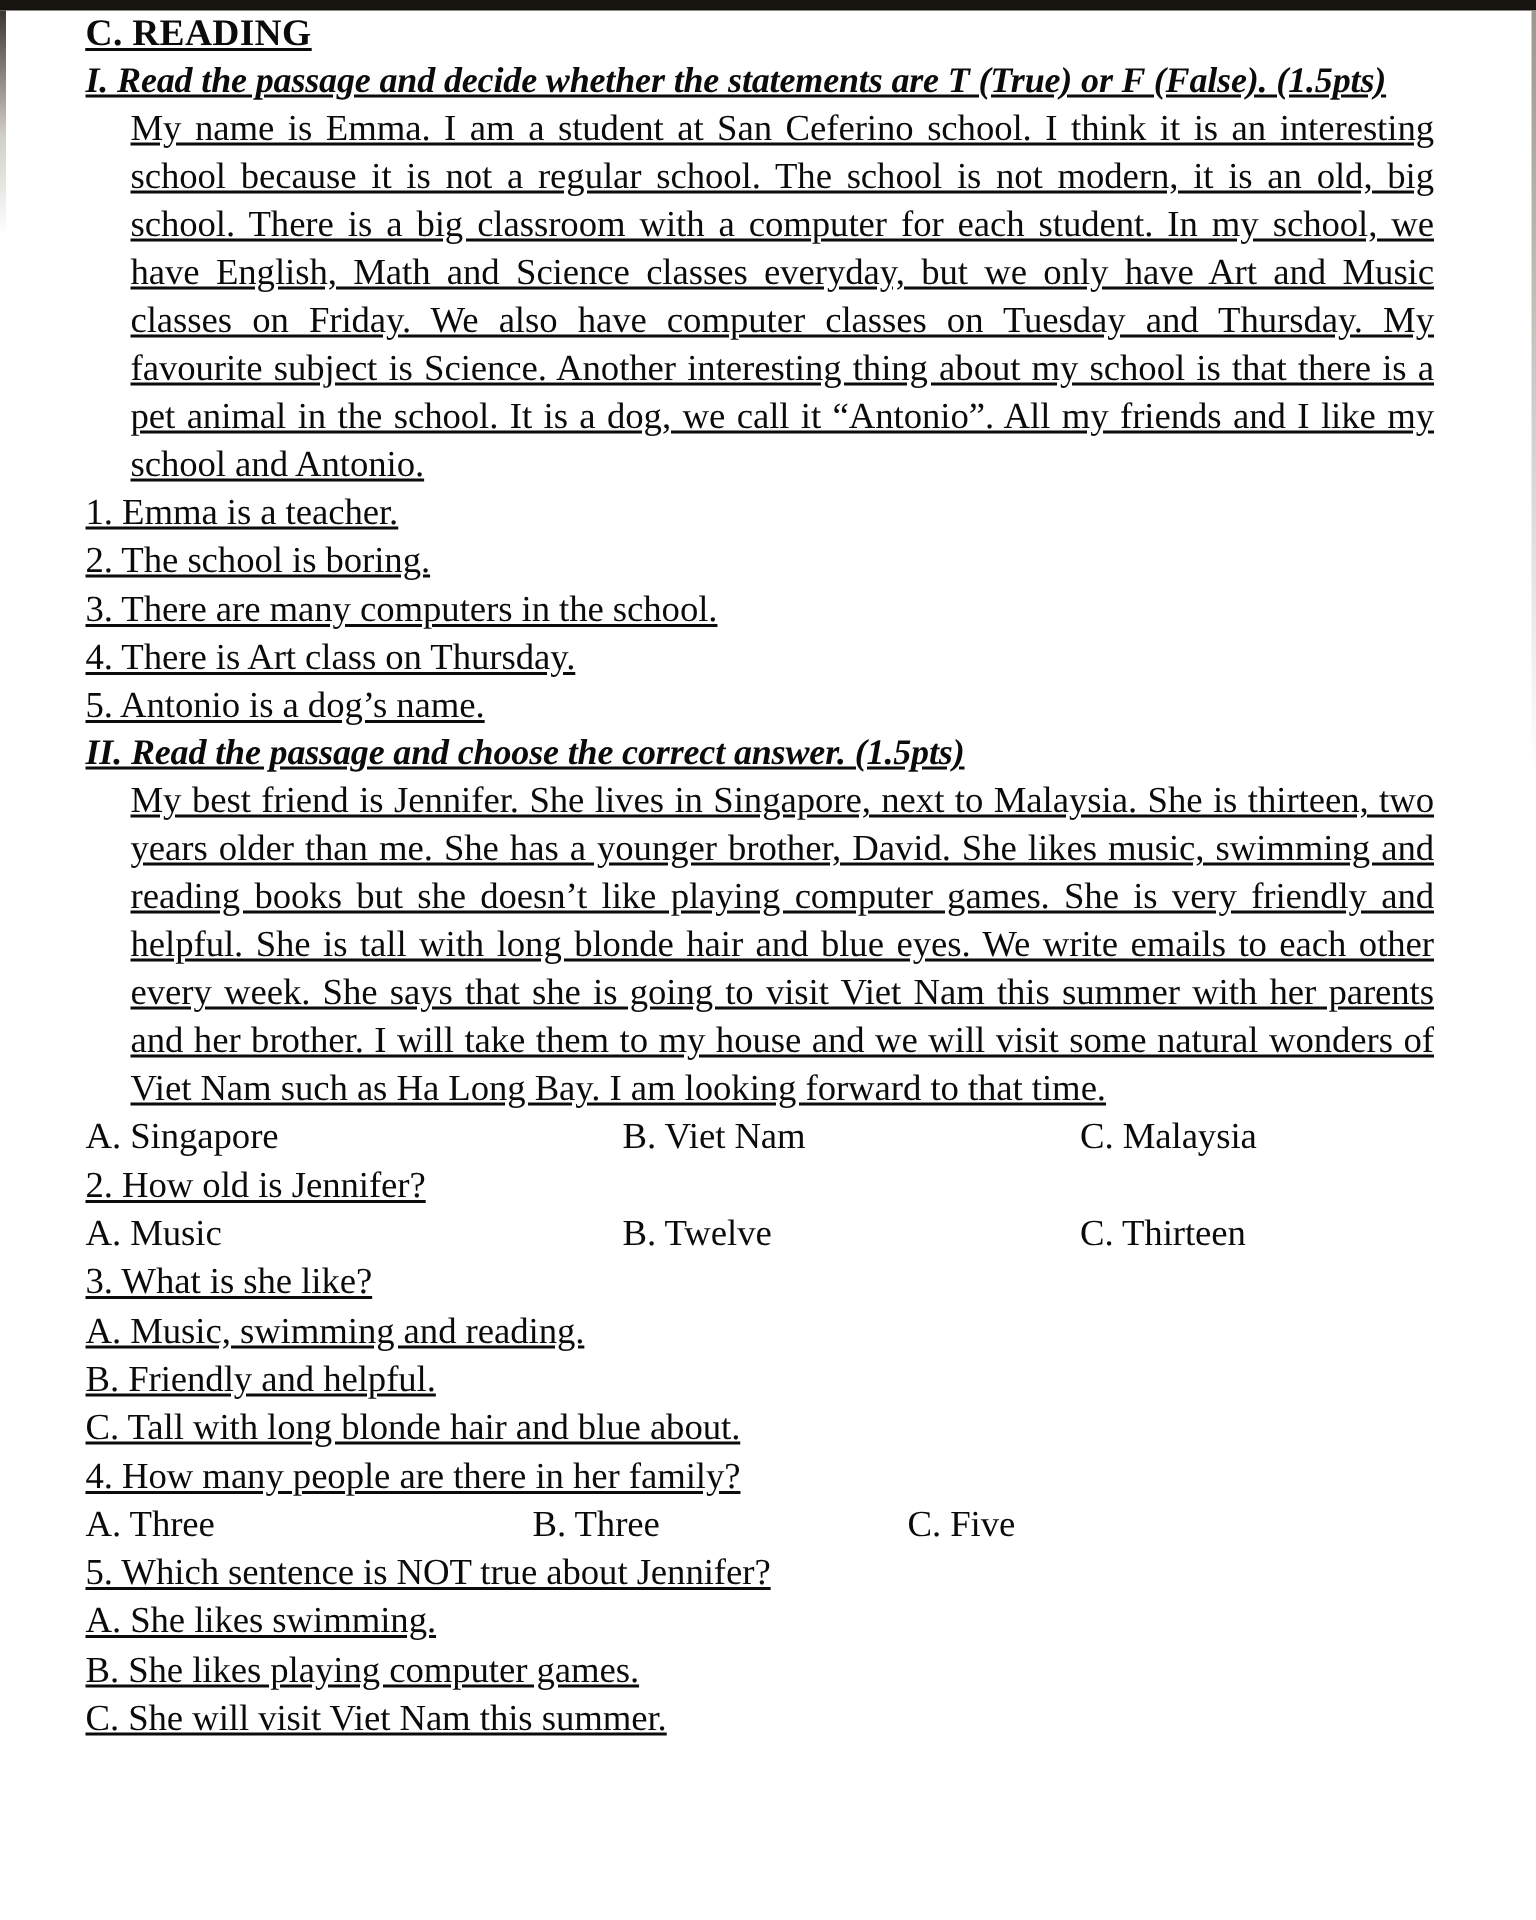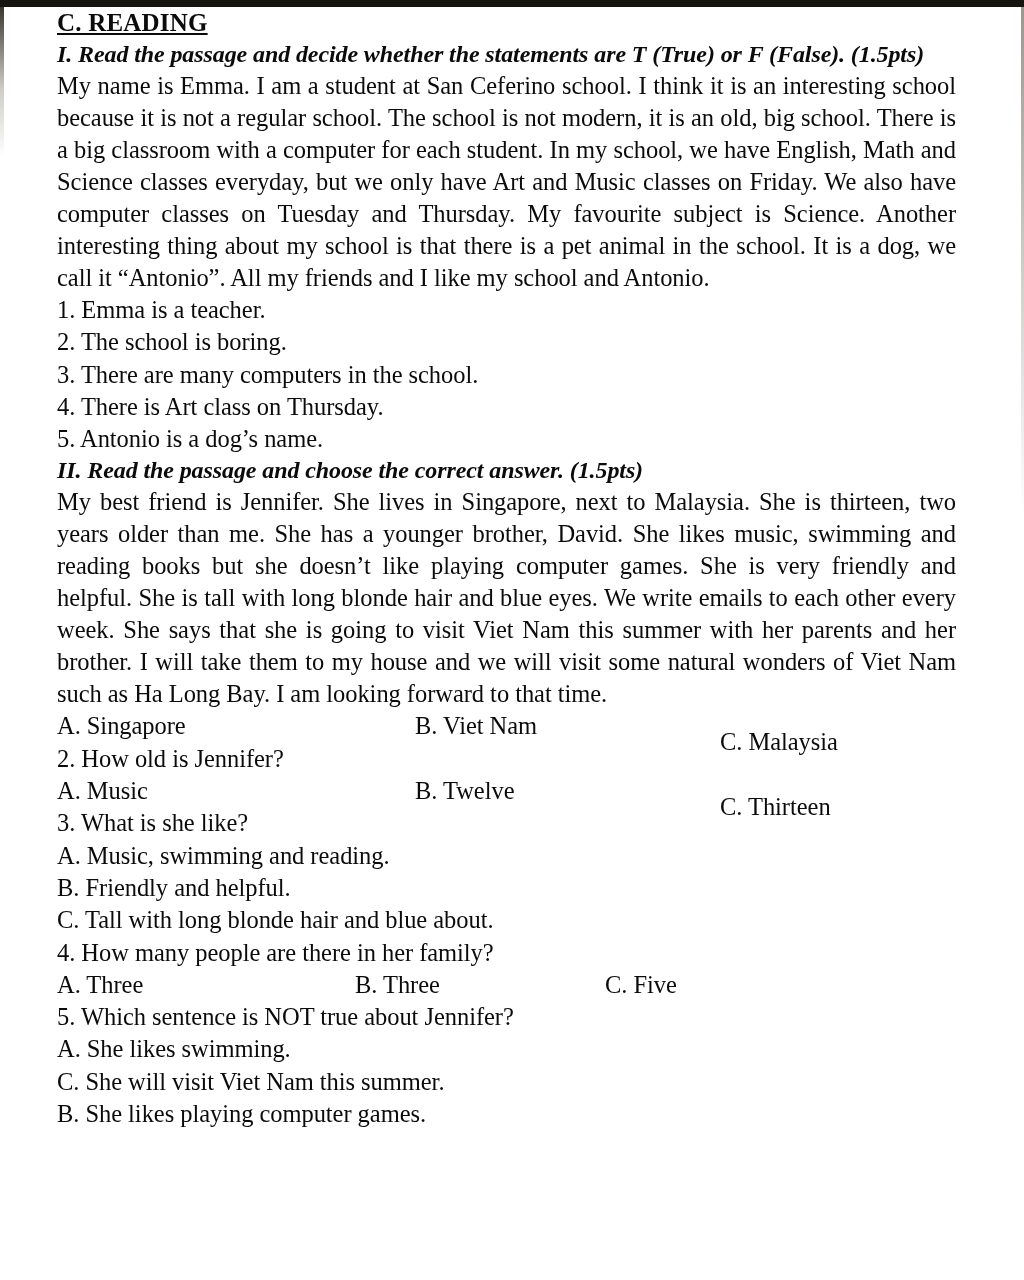--- a/index.html
+++ b/index.html
@@ -43,20 +43,21 @@
     height: 1273px;
     background: linear-gradient(to bottom, #9a978f 0%, #ffffff 40%);
   }
 
   .page {
     position: absolute;
     top: 7px;
     left: 57px;
     width: 899px;
     height: 1104px;
+    text-decoration: underline;
   }
 
   
   .heading-main {
     font-weight: bold;
     font-size: 25px;
     line-height: 30px;
     text-decoration: underline;
     text-underline-offset: 2px;
     letter-spacing: 0.2px;
@@ -74,20 +75,21 @@
   .passage {
     font-size: 24.5px;
     line-height: 32px;
     text-align: justify;
     text-justify: inter-word;
     margin: 0;
     letter-spacing: -0.05px;
   }
   .passage-last-line-full {
     text-align-last: left;
+    margin-left: 30px;
   }
   .stmt, .q-line, .opt-line {
     font-size: 24.5px;
     line-height: 32.3px;
     margin: 0;
     white-space: nowrap;
     letter-spacing: -0.05px;
   }
   
   .opt-row {
@@ -97,21 +99,21 @@
     line-height: 32.3px;
     letter-spacing: -0.05px;
   }
   .opt-row > span {
     position: absolute;
     top: 0;
     white-space: nowrap;
   }
   .col-a { left: 0; }
   .col-b-wide { left: 358px; }
-  .col-c-wide { left: 663px; margin-top: 16px; }
+  .col-c-wide { left: 663px; }
   .col-b-narrow { left: 298px; }
   .col-c-narrow { left: 548px; }
 </style>
 </head>
 <body>
 
 <div class="scan-top-bar"></div>
 <div class="scan-left-edge"></div>
 <div class="scan-right-edge"></div>
 
@@ -164,17 +166,17 @@
     <div class="opt-row">
       <span class="col-a">A. Three</span>
       <span class="col-b-narrow">B. Three</span>
       <span class="col-c-narrow">C. Five</span>
     </div>
   </div>
 
   <div>
     <div class="q-line">5. Which sentence is NOT true about Jennifer?</div>
     <div class="opt-line">A. She likes swimming.</div>
+    <div class="opt-line">B. She likes playing computer games.</div>
     <div class="opt-line">C. She will visit Viet Nam this summer.</div>
-    <div class="opt-line">B. She likes playing computer games.</div>
   </div>
 
 </div>
 
 </body></html>

